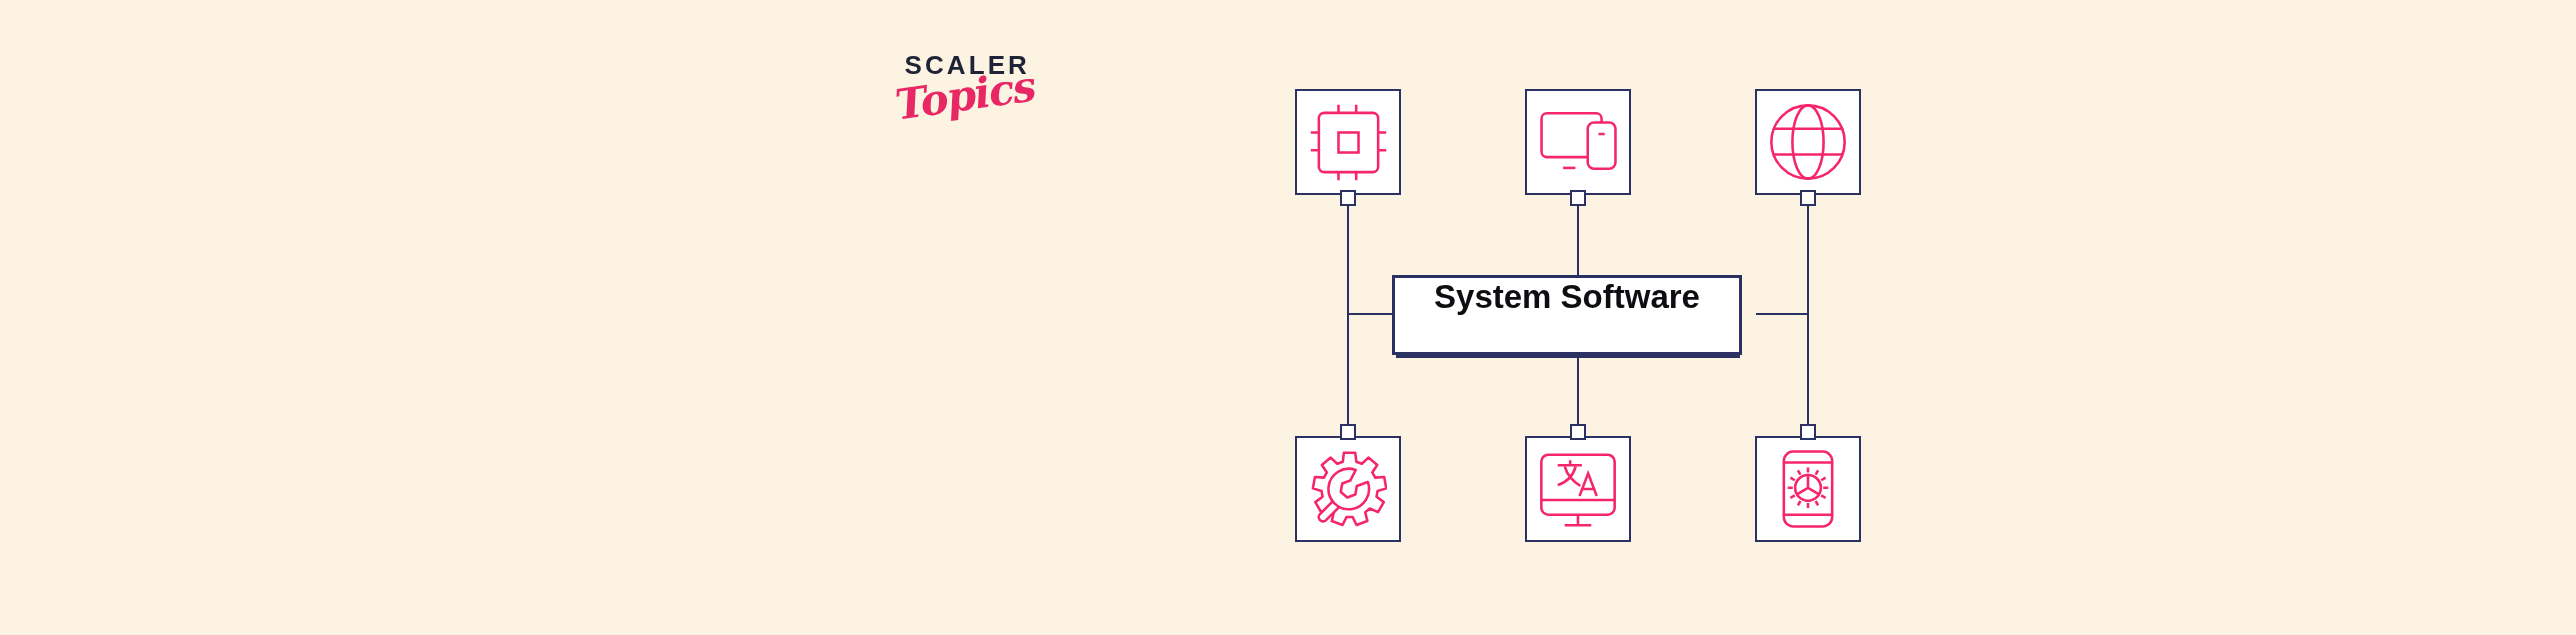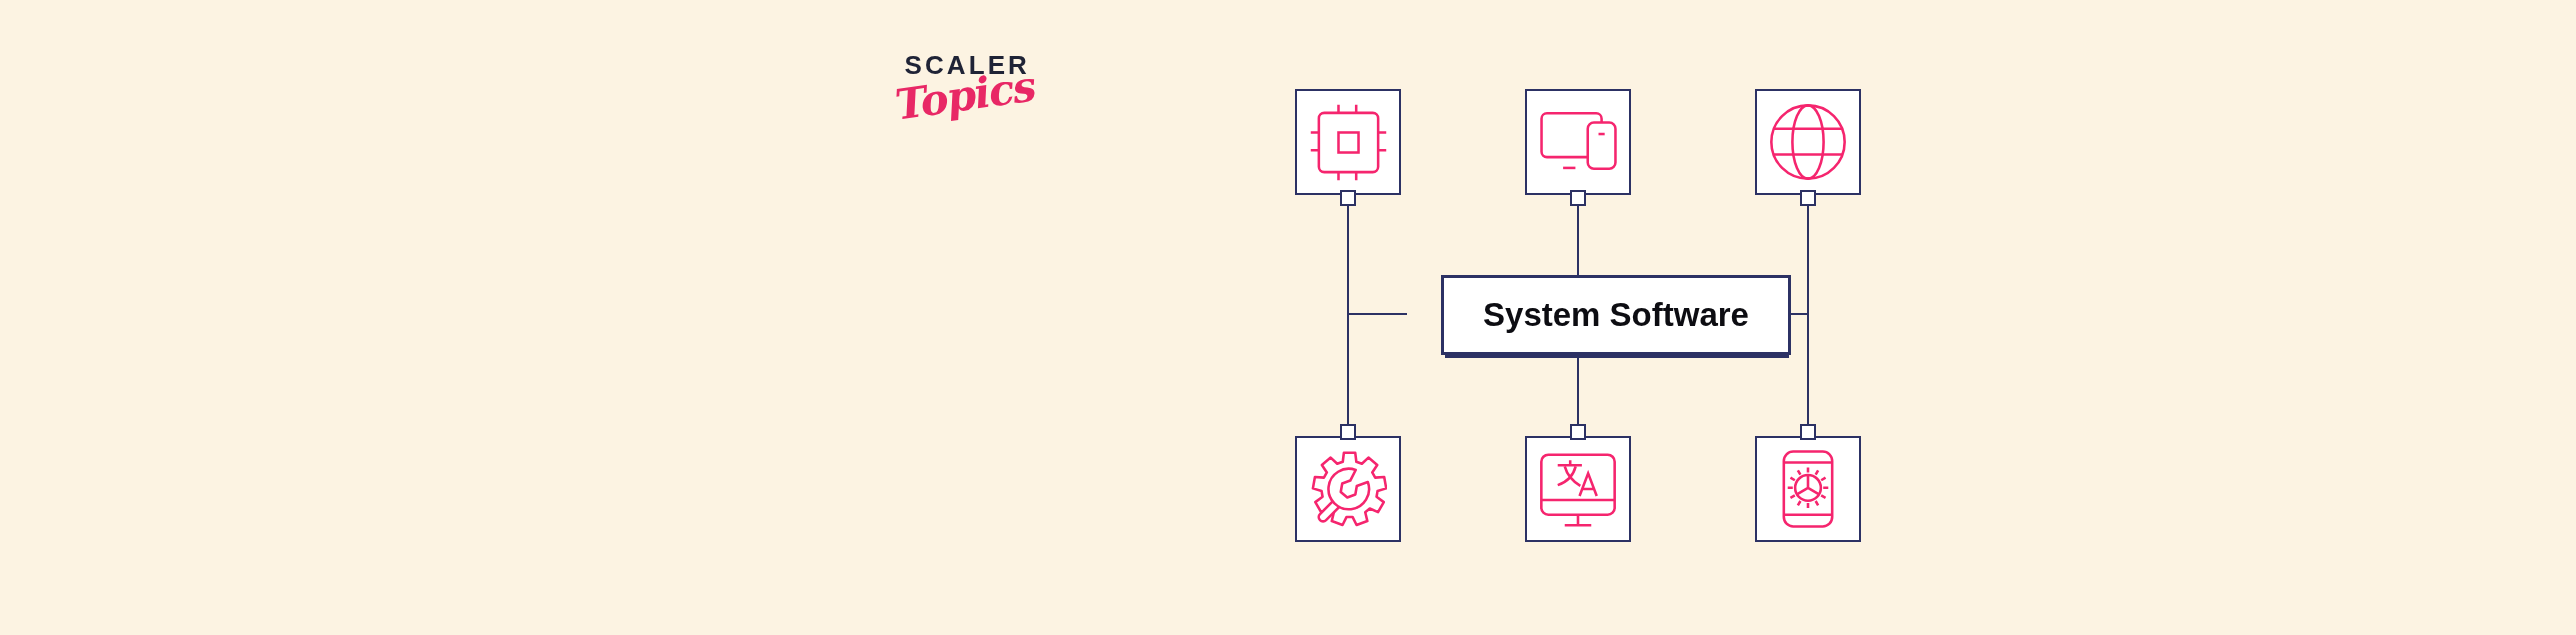--- a/index.html
+++ b/index.html
@@ -39,24 +39,24 @@
   }
   .icon-box svg{display:block;}
   
   .port{
     position:absolute;width:16px;height:16px;
     background:#FFFFFF;border:2.6px solid #2C3164;
     box-sizing:border-box;z-index:3;
   }
   
   .center-box{
-    position:absolute;left:1441px;top:275px;width:350px;height:80px;
+    position:absolute;left:1392px;top:275px;width:350px;height:80px;
     background:#FFFFFF;border:3.1px solid #2C3164;
     box-sizing:border-box;z-index:2;
-    display:flex;align-items:center;justify-content:center;
+    display:flex;align-items:flex-start;justify-content:center;
   }
   .center-box::after{
     content:"";position:absolute;left:0.5px;right:-0.5px;top:100%;height:5.7px;
     background:#2C3164;
   }
   .center-label{
     font-size:33px;font-weight:700;color:#0D0D12;
     letter-spacing:0px;white-space:nowrap;
   }
   .pinkstroke{stroke:#F5256E;fill:none;stroke-width:3.3;}

